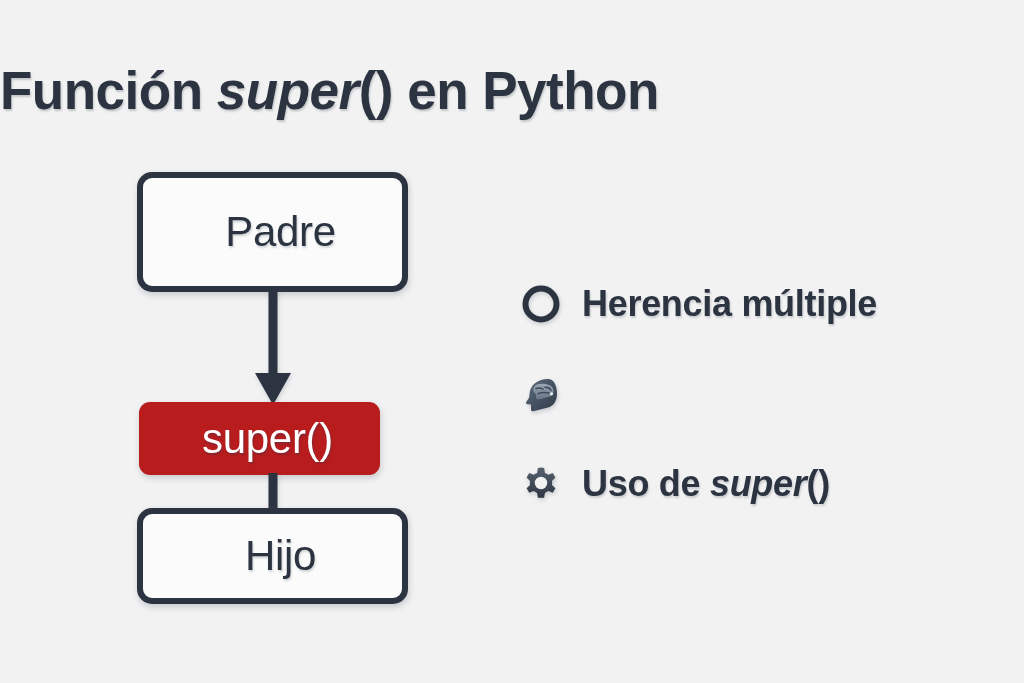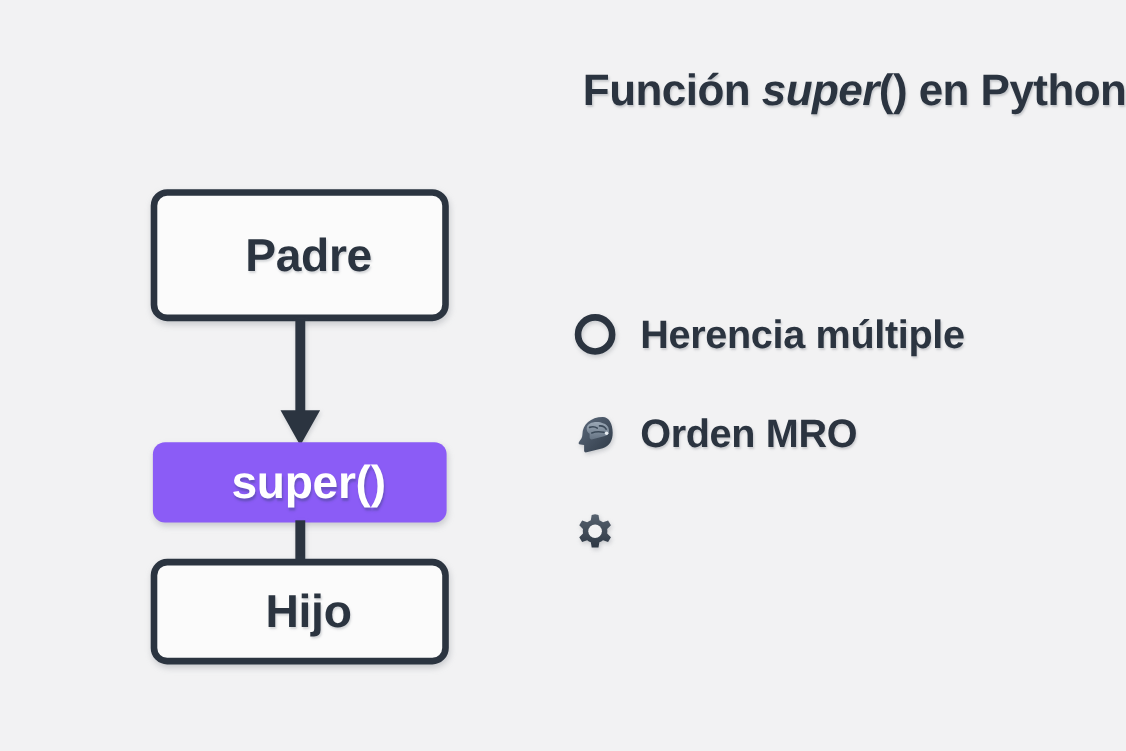--- a/index.html
+++ b/index.html
@@ -23,22 +23,22 @@
     width: 1024px;
     height: 683px;
   }
 
   
   .title {
     position: absolute;
     left: 0;
     top: 60px;
     width: 1024px;
-    text-align: right;
-    font-size: 40px;
+    text-align: left;
+    font-size: 53px;
     font-weight: 700;
     letter-spacing: -0.5px;
     color: #2b3440;
     text-shadow: 1px 2px 2px rgba(120,125,135,0.38);
     white-space: nowrap;
   }
   .title .it {
     font-style: italic;
   }
 
@@ -52,40 +52,40 @@
   }
 
   .node {
     position: absolute;
     left: 0;
     box-sizing: border-box;
     display: flex;
     align-items: center;
     justify-content: center;
     font-size: 42px;
-    font-weight: 700;
+    font-weight: 400;
     letter-spacing: -0.3px;
     filter: drop-shadow(1px 3px 3px rgba(120,125,135,0.35));
     padding-left: 16px;
   }
 
   .node-plain {
     width: 271px;
     background: #fbfbfb;
     border: 6px solid #2b3440;
     border-radius: 15px;
     color: #2b3440;
   }
   .node-plain .node-label {
     text-shadow: 1px 2px 2px rgba(120,125,135,0.30);
   }
 
   .node-accent {
-    width: 267px;
-    background: #8b5cf6;
+    width: 241px;
+    background: #b91c1c;
     border: none;
     border-radius: 11px;
     color: #ffffff;
     left: 2px;
   }
   .node-accent .node-label {
     text-shadow: 1px 2px 2px rgba(40,60,95,0.35);
   }
 
   #node-padre { top: 0px;   height: 120px; }
@@ -237,23 +237,20 @@
           <path d="M18 10 C14 10.5 12 13.5 12.4 16.5 C12.6 18.4 13.7 19.6 15 20.3
                    L15 23.5 C15 25 16.3 25.8 17.7 25.4 L29 22.4
                    C31.6 21.7 33 19.4 32.6 16.6 C32.2 13.6 30 11.4 27 10.8
                    C24.6 9.4 21 9.6 18 10 Z" fill="url(#brainGrad)"></path>
 
           <path d="M15 14.5 C17.5 13.6 20 13.8 22 15.2" fill="none" stroke="#3c4a59" stroke-width="1.5" stroke-linecap="round"></path>
           <path d="M24 13.2 C26.5 13 29 14.2 30 16.2" fill="none" stroke="#3c4a59" stroke-width="1.5" stroke-linecap="round"></path>
           <path d="M17 19.6 C20 18.4 24 18.2 28 19" fill="none" stroke="#3c4a59" stroke-width="1.5" stroke-linecap="round"></path>
           <circle cx="30.5" cy="19.8" r="1.6" fill="#e8edf2"></circle>
         </svg>
-      </span>
-      <span class="feature-label">
-        <span>Orden MRO</span><span class="it"></span><span></span>
       </span>
     </div>
 
     <div class="feature-item">
       <span class="feature-icon">
         <svg width="40" height="40" viewBox="0 0 40 40" aria-hidden="true">
           <defs>
             <linearGradient id="gearGrad" x1="0" y1="0" x2="0" y2="1">
               <stop offset="0%" stop-color="#57626f"></stop>
               <stop offset="100%" stop-color="#2d3743"></stop>
@@ -261,17 +258,20 @@
           </defs>
           <path d="M20 3.5 L23.1 4.1 L23.9 8.9 A11.5 11.5 0 0 1 27.2 10.8 L31.8 9.1
                    L34.4 13.6 L31 17 A11.5 11.5 0 0 1 31 20.9 L34.4 24.3
                    L31.8 28.8 L27.2 27.1 A11.5 11.5 0 0 1 23.9 29 L23.1 33.8
                    L16.9 33.8 L16.1 29 A11.5 11.5 0 0 1 12.8 27.1 L8.2 28.8
                    L5.6 24.3 L9 20.9 A11.5 11.5 0 0 1 9 17 L5.6 13.6
                    L8.2 9.1 L12.8 10.8 A11.5 11.5 0 0 1 16.1 8.9 L16.9 4.1 Z" fill="url(#gearGrad)"></path>
           <circle cx="20" cy="19" r="6.2" fill="#f2f2f3"></circle>
         </svg>
       </span>
+      <span class="feature-label">
+        <span>Uso de </span><span class="it">super</span><span>()</span>
+      </span>
     </div>
 
   </div>
 
 </div>
 
 </body></html>

